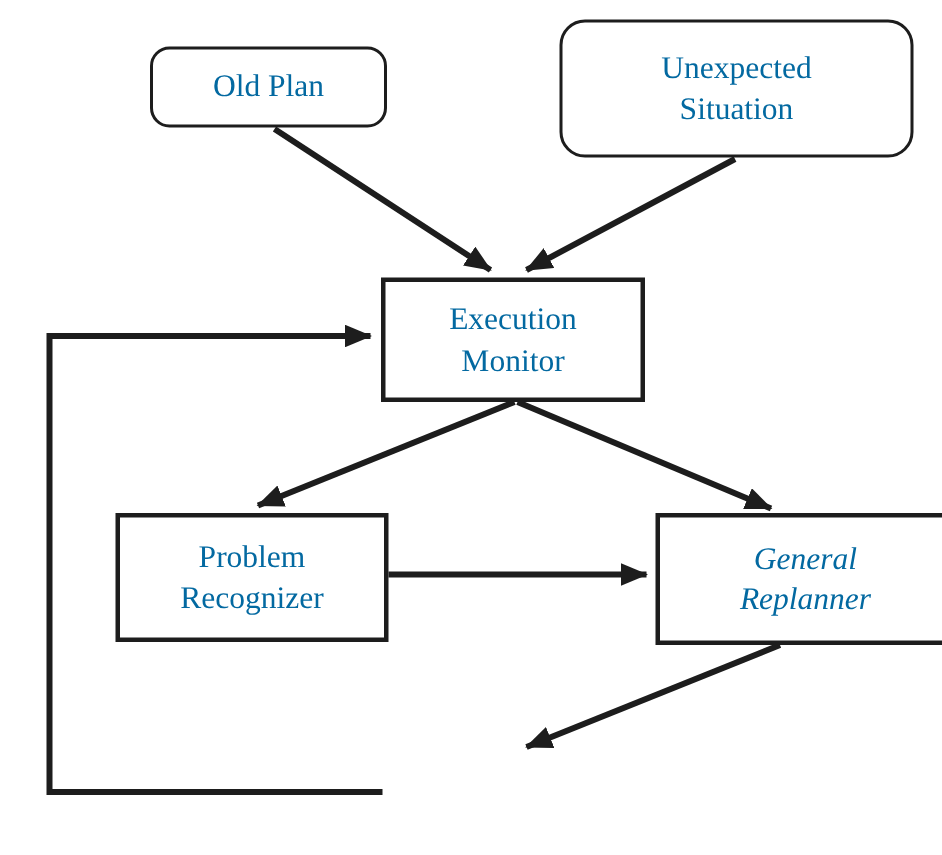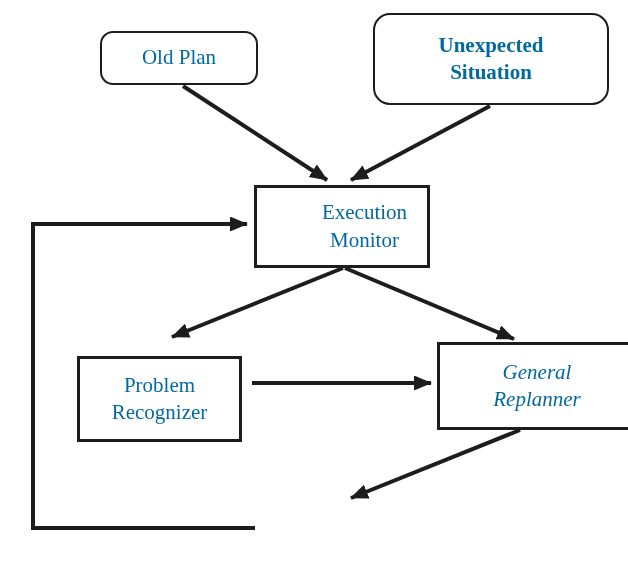--- a/index.html
+++ b/index.html
@@ -36,23 +36,23 @@
     line-height: 1.3;
   }
   .node.rounded {
     border-width: 2.5px;
     border-radius: 13px;
   }
   .node .label {
     display: block;
   }
   #node-old-plan            { left: 100px; top: 31px;  width: 158px; height: 54px; }
-  #node-unexpected-situation{ left: 373px; top: 13px;  width: 236px; height: 92px; border-radius: 17px; font-weight: bold; }
-  #node-execution-monitor   { left: 254px; top: 185px; width: 176px; height: 83px; justify-content: flex-end; }
-  #node-problem-recognizer  { left: 77px;  top: 356px; width: 165px; height: 86px; }
+  #node-unexpected-situation{ left: 373px; top: 13px;  width: 236px; height: 92px; border-radius: 17px; }
+  #node-execution-monitor   { left: 254px; top: 185px; width: 176px; height: 83px; }
+  #node-problem-recognizer  { left: 77px;  top: 342px; width: 182px; height: 86px; }
   #node-general-replanner   { left: 437px; top: 342px; width: 200px; height: 88px; font-style: italic; }
   #node-planner             { left: 255px; top: 503px; width: 175px; height: 52px; }
   #node-unexpected-situation .label { max-width: 150px; }
   #node-execution-monitor   .label { max-width: 125px; }
   #node-problem-recognizer  .label { max-width: 135px; }
   #node-general-replanner   .label { max-width: 125px; }
 </style>
 </head>
 <body>
 

